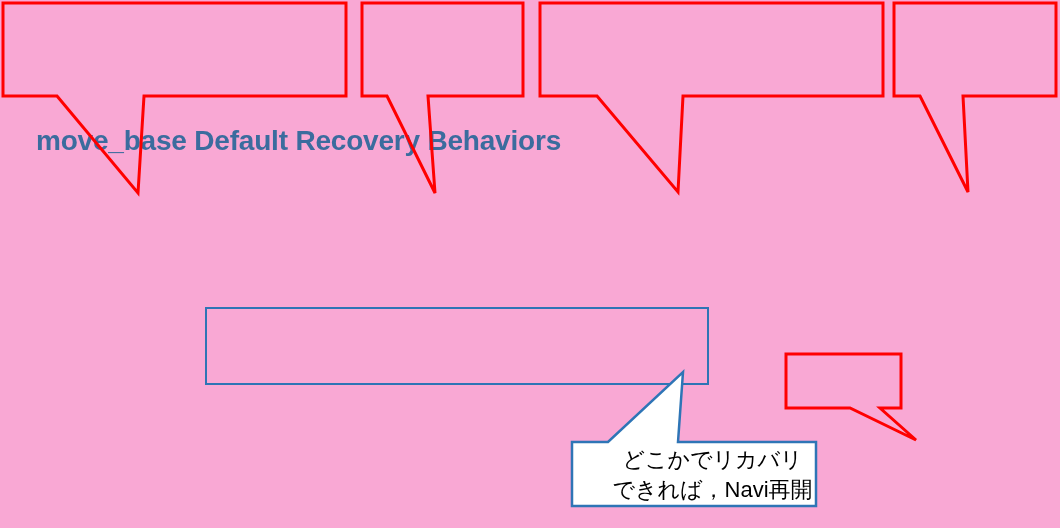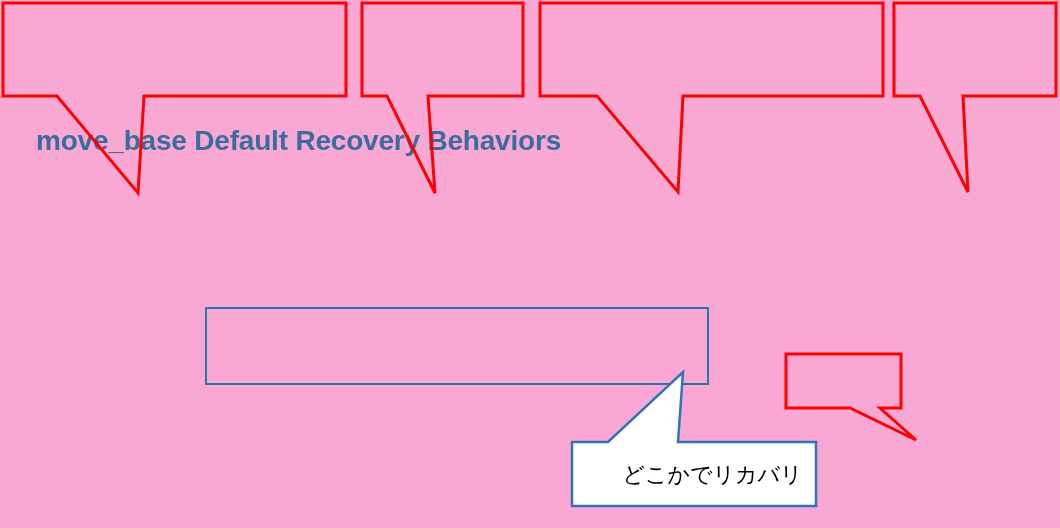--- a/index.html
+++ b/index.html
@@ -84,15 +84,16 @@
 
     <rect class="blue-box" x="206" y="308" width="502" height="76" stroke="#2E74B5"></rect>
 
     <polygon class="red-callout" points="786,354 901,354 901,408 880,408 916,440 850,408 786,408" stroke="#FF0000"></polygon>
 
     <path class="white-bubble" d="M 572,442 L 608,442 L 683,372 L 678,442 L 816,442 L 816,506 L 572,506 Z" stroke="#2E75B6"></path>
   </svg>
 
   <div class="bubble-text">
     <div>どこかでリカバリ</div>
+    <div>できれば，Navi再開</div>
   </div>
 
 </div>
 
 </body></html>

